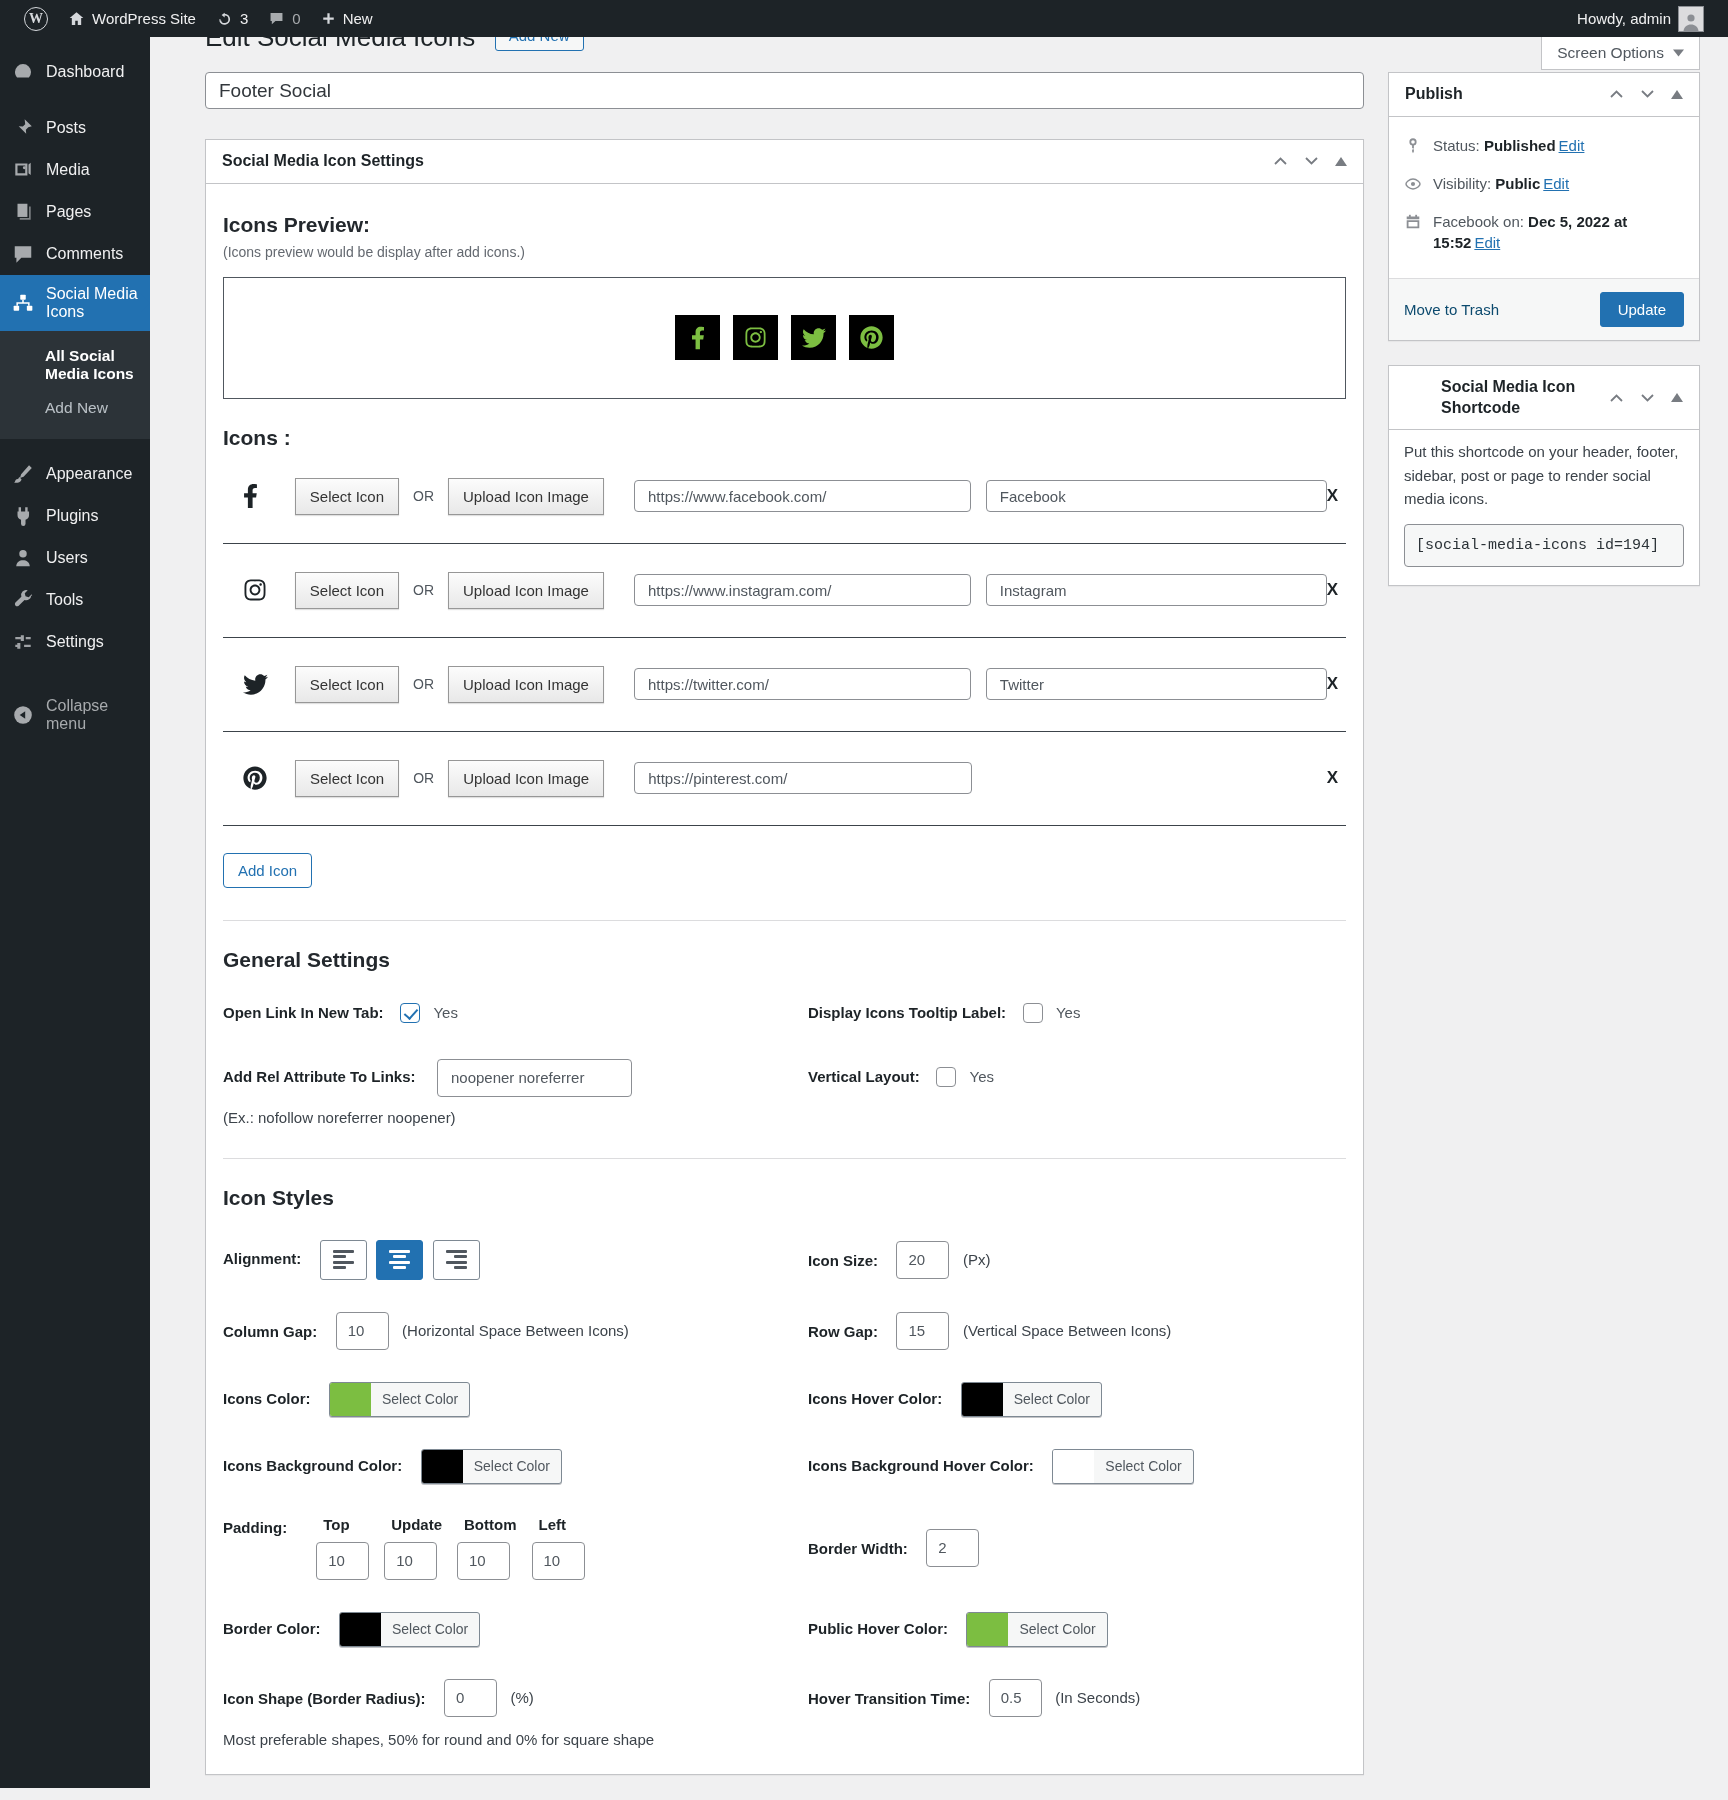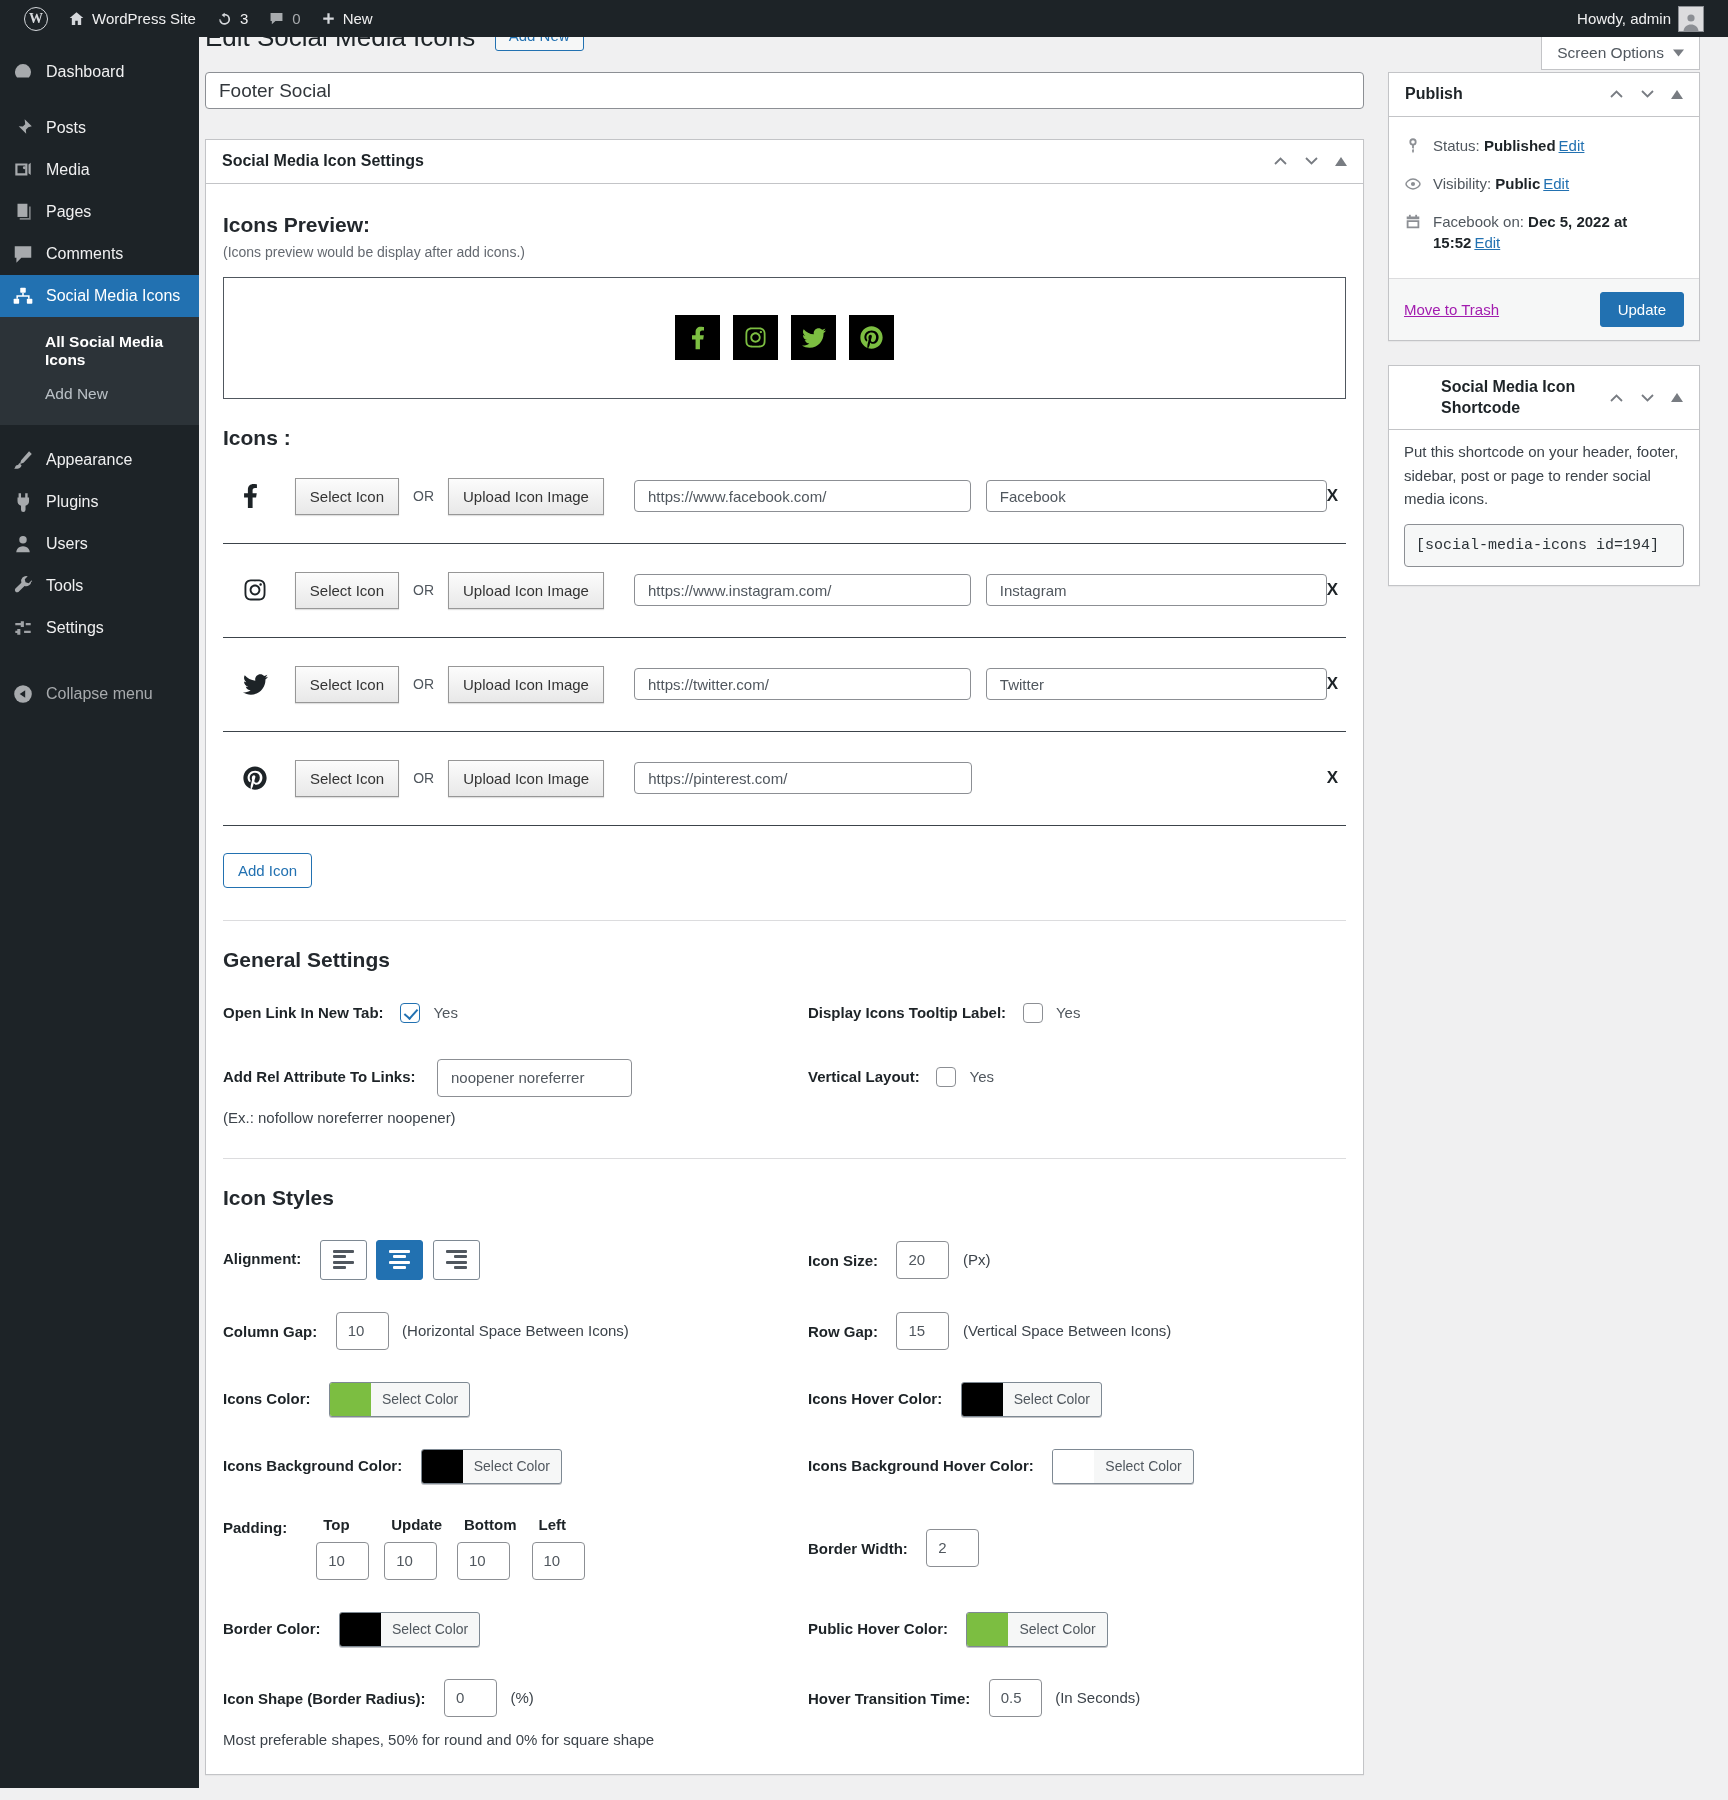--- a/index.html
+++ b/index.html
@@ -14,21 +14,21 @@
   .ab-count { color:#f0f0f1; }
   .ab-count.dim { color:#a7aaad; }
   .ab-right { margin-left:auto; display:flex; align-items:center; gap:10px; }
   .wp-logo { width:24px; height:24px; border:1.6px solid #d5d8dc; border-radius:50%; display:flex;
              align-items:center; justify-content:center; font-size:14px; font-weight:700; color:#d5d8dc;
              font-family:"Liberation Serif",serif; }
   .avatar { width:26px; height:26px; background:#dcdcde; border:1px solid #8c8f94; display:flex;
             align-items:flex-end; justify-content:center; overflow:hidden; }
 
   
-  .sidebar { position:fixed; top:37px; left:0; bottom:12px; width:199px; background:#1d2327; z-index:40; padding-top:14px; }
+  .sidebar { position:fixed; top:37px; left:0; bottom:12px; width:150px; background:#1d2327; z-index:40; padding-top:14px; }
   .menu-item { position:relative; display:flex; align-items:center; gap:12px; padding:10px 12px;
                color:#f0f0f1; font-size:16px; cursor:pointer; }
   .menu-item svg { flex:0 0 22px; }
   .mi-gap { height:14px; }
   .menu-item.active { background:#2271b1; color:#fff; }
   .menu-item.active::after { content:""; position:absolute; right:-9px; top:50%; margin-top:-9px;
                border:9px solid transparent; border-left-color:#2271b1; }
   .submenu { background:#2c3338; padding:8px 0 14px; }
   .submenu .sm-item { display:block; padding:8px 12px 8px 45px; font-size:15.5px; color:rgba(240,246,252,.72); cursor:pointer; }
   .submenu .sm-item.current { color:#fff; font-weight:700; }
@@ -124,21 +124,21 @@
   .shape-note { font-size:15px; color:#3c434a; margin-top:14px; }
 
   
   .pub-body { padding:10px 0 16px; }
   .pub-row { display:flex; gap:11px; align-items:flex-start; padding:9px 15px; font-size:15px; color:#50575e; line-height:1.35; }
   .pub-row svg { flex:0 0 18px; margin-top:1px; }
   .pub-strong { font-weight:600; color:#1d2327; }
   .edit-link { color:#2271b1; text-decoration:underline; margin-left:3px; }
   .pub-footer { background:#f6f7f7; border-top:1px solid #dcdcde; padding:13px 15px; display:flex;
                 justify-content:space-between; align-items:center; }
-  .trash { color:#a21caf; text-decoration:underline; font-size:15px; }
+  .trash { color:#0c4a6e; font-size:15px; }
   .update-btn { background:#2271b1; border:1px solid #2271b1; color:#fff; border-radius:3px; padding:8px 17px;
                 font-size:15px; font-family:inherit; cursor:pointer; }
   .mt24 { margin-top:24px; }
   .sc-title { max-width:170px;margin-left:36px; }
   .sc-body { padding:10px 15px 18px; font-size:15px; color:#3c434a; line-height:1.55; }
   .code-box { margin-top:14px; background:#f6f7f7; border:1px solid #8c8f94; border-radius:4px; padding:9px 11px;
               font-family:"Liberation Mono",monospace; font-size:15px; color:#2c3338; white-space:nowrap; }
 </style>
 </head>
 <body>

